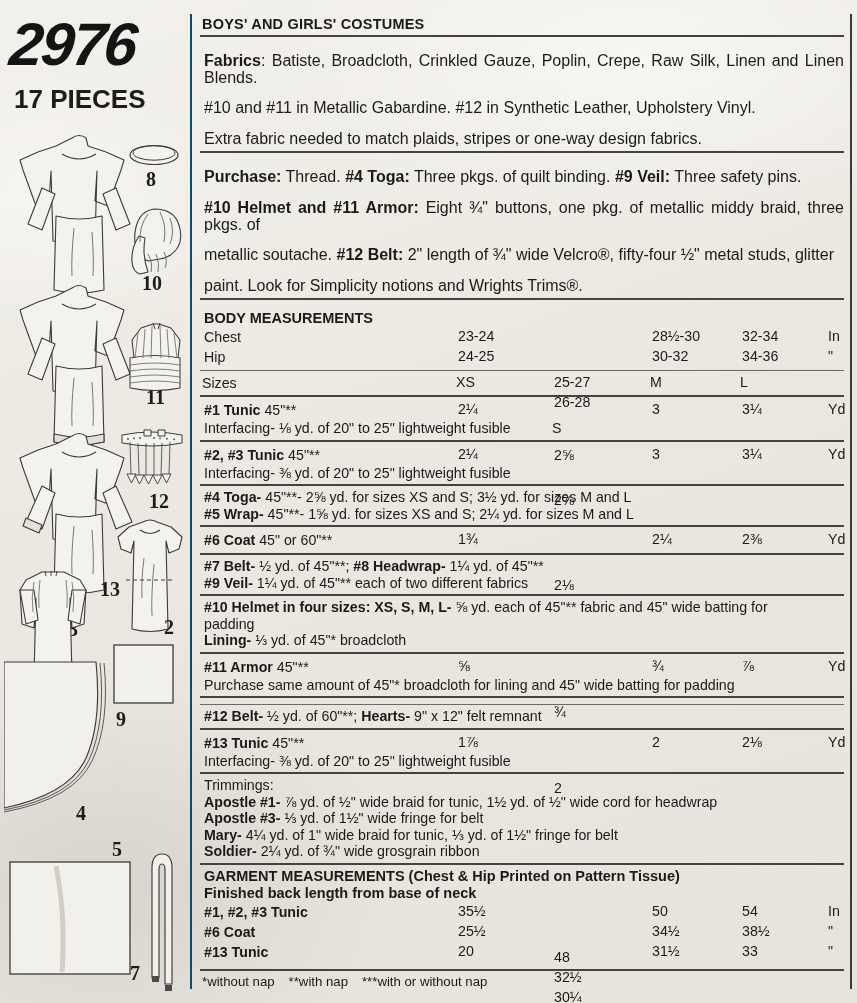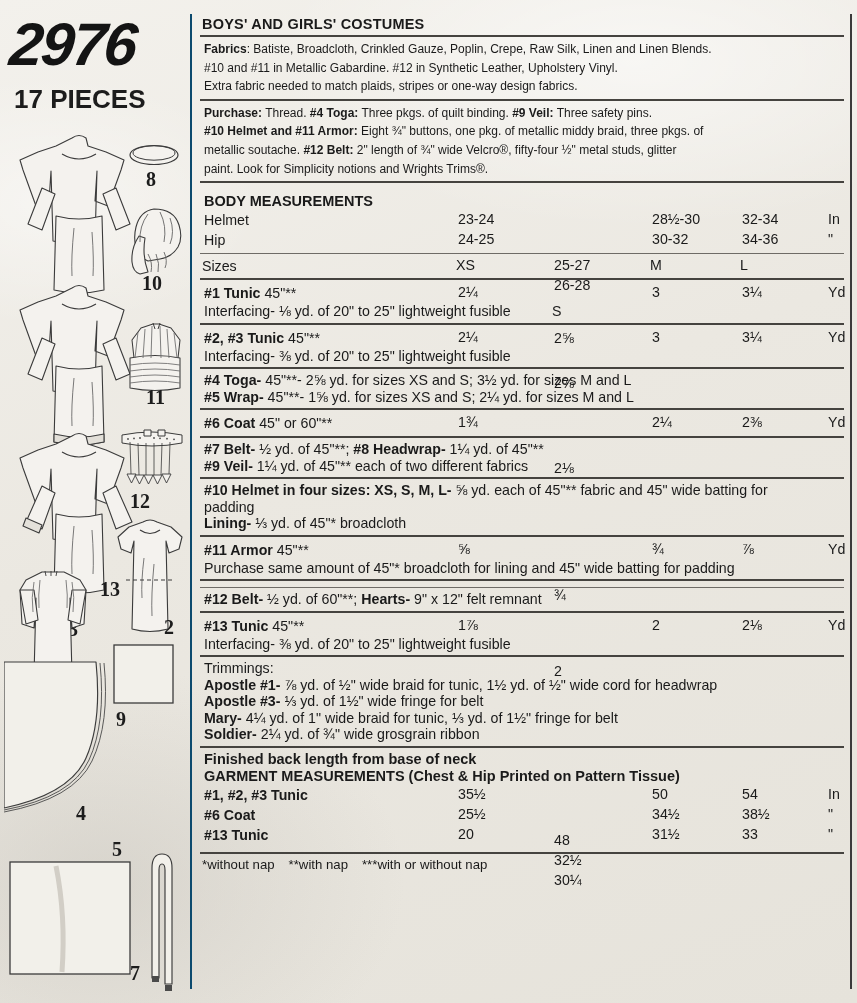--- a/index.html
+++ b/index.html
@@ -46,24 +46,25 @@
   .hr { height:0; border-top:2px solid #45433f; margin:0; }
   .hr-thin { height:0; border-top:1px solid #6e6b66; margin:0; }
 
   .sec { padding:3px 0 3px 2px; }
   .title {
     font-weight:700; font-size:14.5px; letter-spacing:.2px;
     font-family:"Liberation Sans", sans-serif;
     padding:2px 0 3px 2px;
   }
   .para {
-    font-size:12px; line-height:16.6px;
+    font-size:16px; line-height:16.6px;
     font-family:"Liberation Sans", sans-serif;
     padding:1px 0 1px 2px;
     text-align:justify;
+    margin-top:12px;
   }
   .para b { font-weight:700; }
 
   
   .row { position:relative; padding:1px 0 1px 2px; min-height:17px; }
   .rlabel {
     display:inline-block;
     font-size:14.2px; line-height:17px;
     font-family:"Liberation Sans", sans-serif;
   }
@@ -230,21 +231,21 @@
       <g fill="#4a4a4a">
         <circle cx="8" cy="11" r=".9"></circle>
           <circle cx="14" cy="10.4" r=".9"></circle>
         <circle cx="20" cy="10" r=".9"></circle>
           <circle cx="34" cy="10" r=".9"></circle>
         <circle cx="40" cy="10.3" r=".9"></circle>
           <circle cx="47" cy="10.7" r=".9"></circle>
         <circle cx="54" cy="11.3" r=".9"></circle>
       </g>
     </svg>
-    <div class="fig-num" style="left:130px; top:490px;">12</div>
+    <div class="fig-num" style="left:149px; top:490px;">12</div>
 
     <svg style="position:absolute;left:12px;top:568px;" width="82" height="118" viewBox="0 0 82 118">
       <g fill="#f4f2ee" stroke="#3b3b3b" stroke-width="1.1" stroke-linejoin="round">
         <path d="M30 4 h22 l16 8 6 10 -2 34 -12 4 -2 -30 2 78 q-19 5 -38 0 l2 -78 -2 30 -12 -4 -2 -34 6 -10z"></path>
         <path d="M8 22 l6 34 12 -4 -4 -30z"></path>
         <path d="M74 22 l-6 34 -12 -4 4 -30z"></path>
       </g>
       <g fill="none" stroke="#6a6a6a" stroke-width=".85">
         <path d="M22 14 q-3 16 -1 30"></path>
           <path d="M28 12 q-2 16 -1 28"></path>
@@ -318,21 +319,21 @@
       <div class="para">metallic soutache. <b>#12 Belt:</b> 2" length of ¾" wide Velcro®, fifty-four ½" metal studs, glitter</div>
       <div class="para">paint. Look for Simplicity notions and Wrights Trims®.</div>
     </div>
     <div class="hr"></div>
 
     <div style="height:7px"></div>
 
     <div class="sec">
       <div class="hdr">BODY MEASUREMENTS</div>
       <div class="row">
-        <span class="rlabel">Helmet</span>
+        <span class="rlabel">Chest</span>
         <div class="cols">
           <span class="c c0">23-24</span>
           <span class="c c1">25-27</span>
           <span class="c c2">28½-30</span>
           <span class="c c3">32-34</span>
           <span class="c cu">In</span>
         </div>
       </div>
       <div class="row">
         <span class="rlabel">Hip</span>
@@ -462,22 +463,22 @@
     <div class="sec">
       <div class="sub">Trimmings:</div>
       <div class="sub"><b>Apostle #1-</b><span> ⅞ yd. of ½" wide braid for tunic, 1½ yd. of ½" wide cord for headwrap</span></div>
       <div class="sub"><b>Apostle #3-</b><span> ⅓ yd. of 1½" wide fringe for belt</span></div>
       <div class="sub"><b>Mary-</b><span> 4¼ yd. of 1" wide braid for tunic, ⅓ yd. of 1½" fringe for belt</span></div>
       <div class="sub"><b>Soldier-</b><span> 2¼ yd. of ¾" wide grosgrain ribbon</span></div>
     </div>
     <div class="hr"></div>
 
     <div class="sec">
+      <div class="hdr">GARMENT MEASUREMENTS (Chest &amp; Hip Printed on Pattern Tissue)</div>
       <div class="hdr">Finished back length from base of neck</div>
-      <div class="hdr">GARMENT MEASUREMENTS (Chest &amp; Hip Printed on Pattern Tissue)</div>
 
       <div class="row">
         <span class="rlabel" style="font-weight:700">#1, #2, #3 Tunic</span>
         <div class="cols">
           <span class="c c0">35½</span>
           <span class="c c1">48</span>
           <span class="c c2">50</span>
           <span class="c c3">54</span>
           <span class="c cu">In</span>
         </div>

